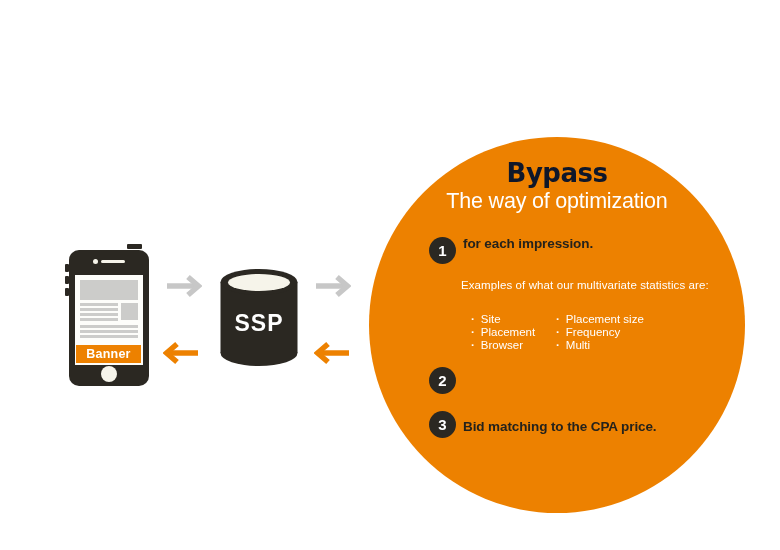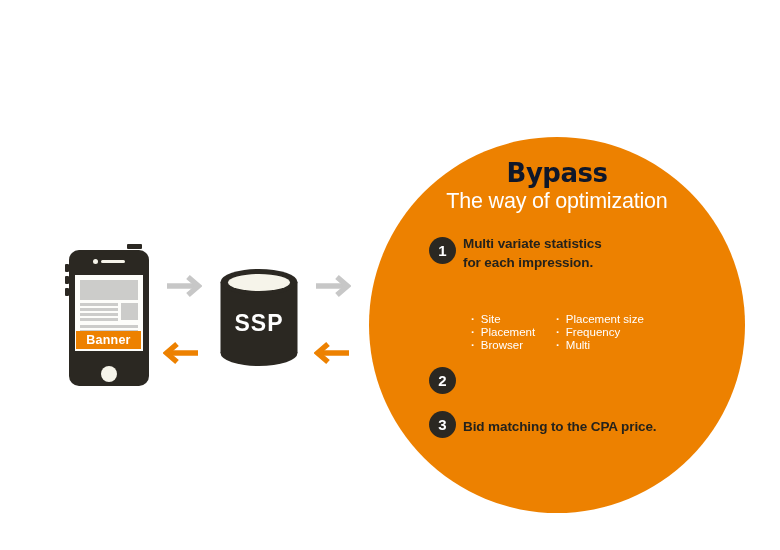--- a/index.html
+++ b/index.html
@@ -15,21 +15,21 @@
   .canvas{position:relative;width:780px;height:550px;background:#ffffff;overflow:hidden;}
 
   
   .phone{position:absolute;left:0;top:0;}
   .phone .power{position:absolute;left:127px;top:244px;width:15px;height:5px;background:var(--dark);border-radius:1px;}
   .phone .vol{position:absolute;left:65px;width:4px;height:8px;background:var(--dark);border-radius:1px;}
   .phone .vol.v1{top:264px}.phone .vol.v2{top:276px}.phone .vol.v3{top:288px}
   .phone .body{position:absolute;left:69px;top:250px;width:80px;height:136px;background:var(--dark);border-radius:10px;}
   .spk-dot{position:absolute;left:24px;top:9px;width:5px;height:5px;border-radius:50%;background:var(--cream);}
   .spk-line{position:absolute;left:32px;top:10px;width:24px;height:3px;border-radius:2px;background:var(--cream);}
-  .screen{position:absolute;left:6px;top:25px;width:68px;height:76px;background:#FDFDFA;}
+  .screen{position:absolute;left:6px;top:25px;width:68px;height:90px;background:#FDFDFA;}
   .scr-hdr{position:absolute;left:5px;top:5px;width:58px;height:20px;background:var(--screen_gray);}
   .scr-row{position:absolute;left:5px;top:28px;width:58px;height:18px;}
   .scr-row .tlines{position:absolute;left:0;top:0;width:38px;}
   .tline{height:2.5px;background:var(--screen_gray);margin-bottom:2.6px;}
   .scr-row .thumb{position:absolute;right:0;top:0;width:17px;height:17px;background:var(--screen_gray);}
   .scr-full{position:absolute;left:5px;top:50px;width:58px;}
   .banner{position:absolute;left:1px;right:2px;bottom:2px;height:18px;background:var(--orange);
           color:#fff;font-size:12.5px;font-weight:bold;text-align:center;line-height:18px;letter-spacing:.2px;}
   .home{position:absolute;left:50%;margin-left:-8px;bottom:4px;width:16px;height:16px;border-radius:50%;background:var(--cream);}
 
@@ -123,24 +123,24 @@
     <ellipse cx="39" cy="14.5" rx="31" ry="8.5" fill="#F6F4EA"></ellipse>
     <text x="39" y="63" text-anchor="middle">SSP</text>
   </svg>
 
   <div class="bubble">
     <div class="logo">Bypass</div>
     <div class="b-title">The way of optimization</div>
 
     <div class="badge b1">1</div>
     <div class="ptext p1">
-      <div>Multi variate statistics</div>
       <div>for each impression.</div>
     </div>
 
+    <div class="intro">Examples of what our multivariate statistics are:</div>
 
     <div class="excols">
       <ul class="excol c1">
         <li>Site</li>
         <li>Placement</li>
         <li>Browser</li>
       </ul>
       <ul class="excol c2">
         <li>Placement size</li>
         <li>Frequency</li>

